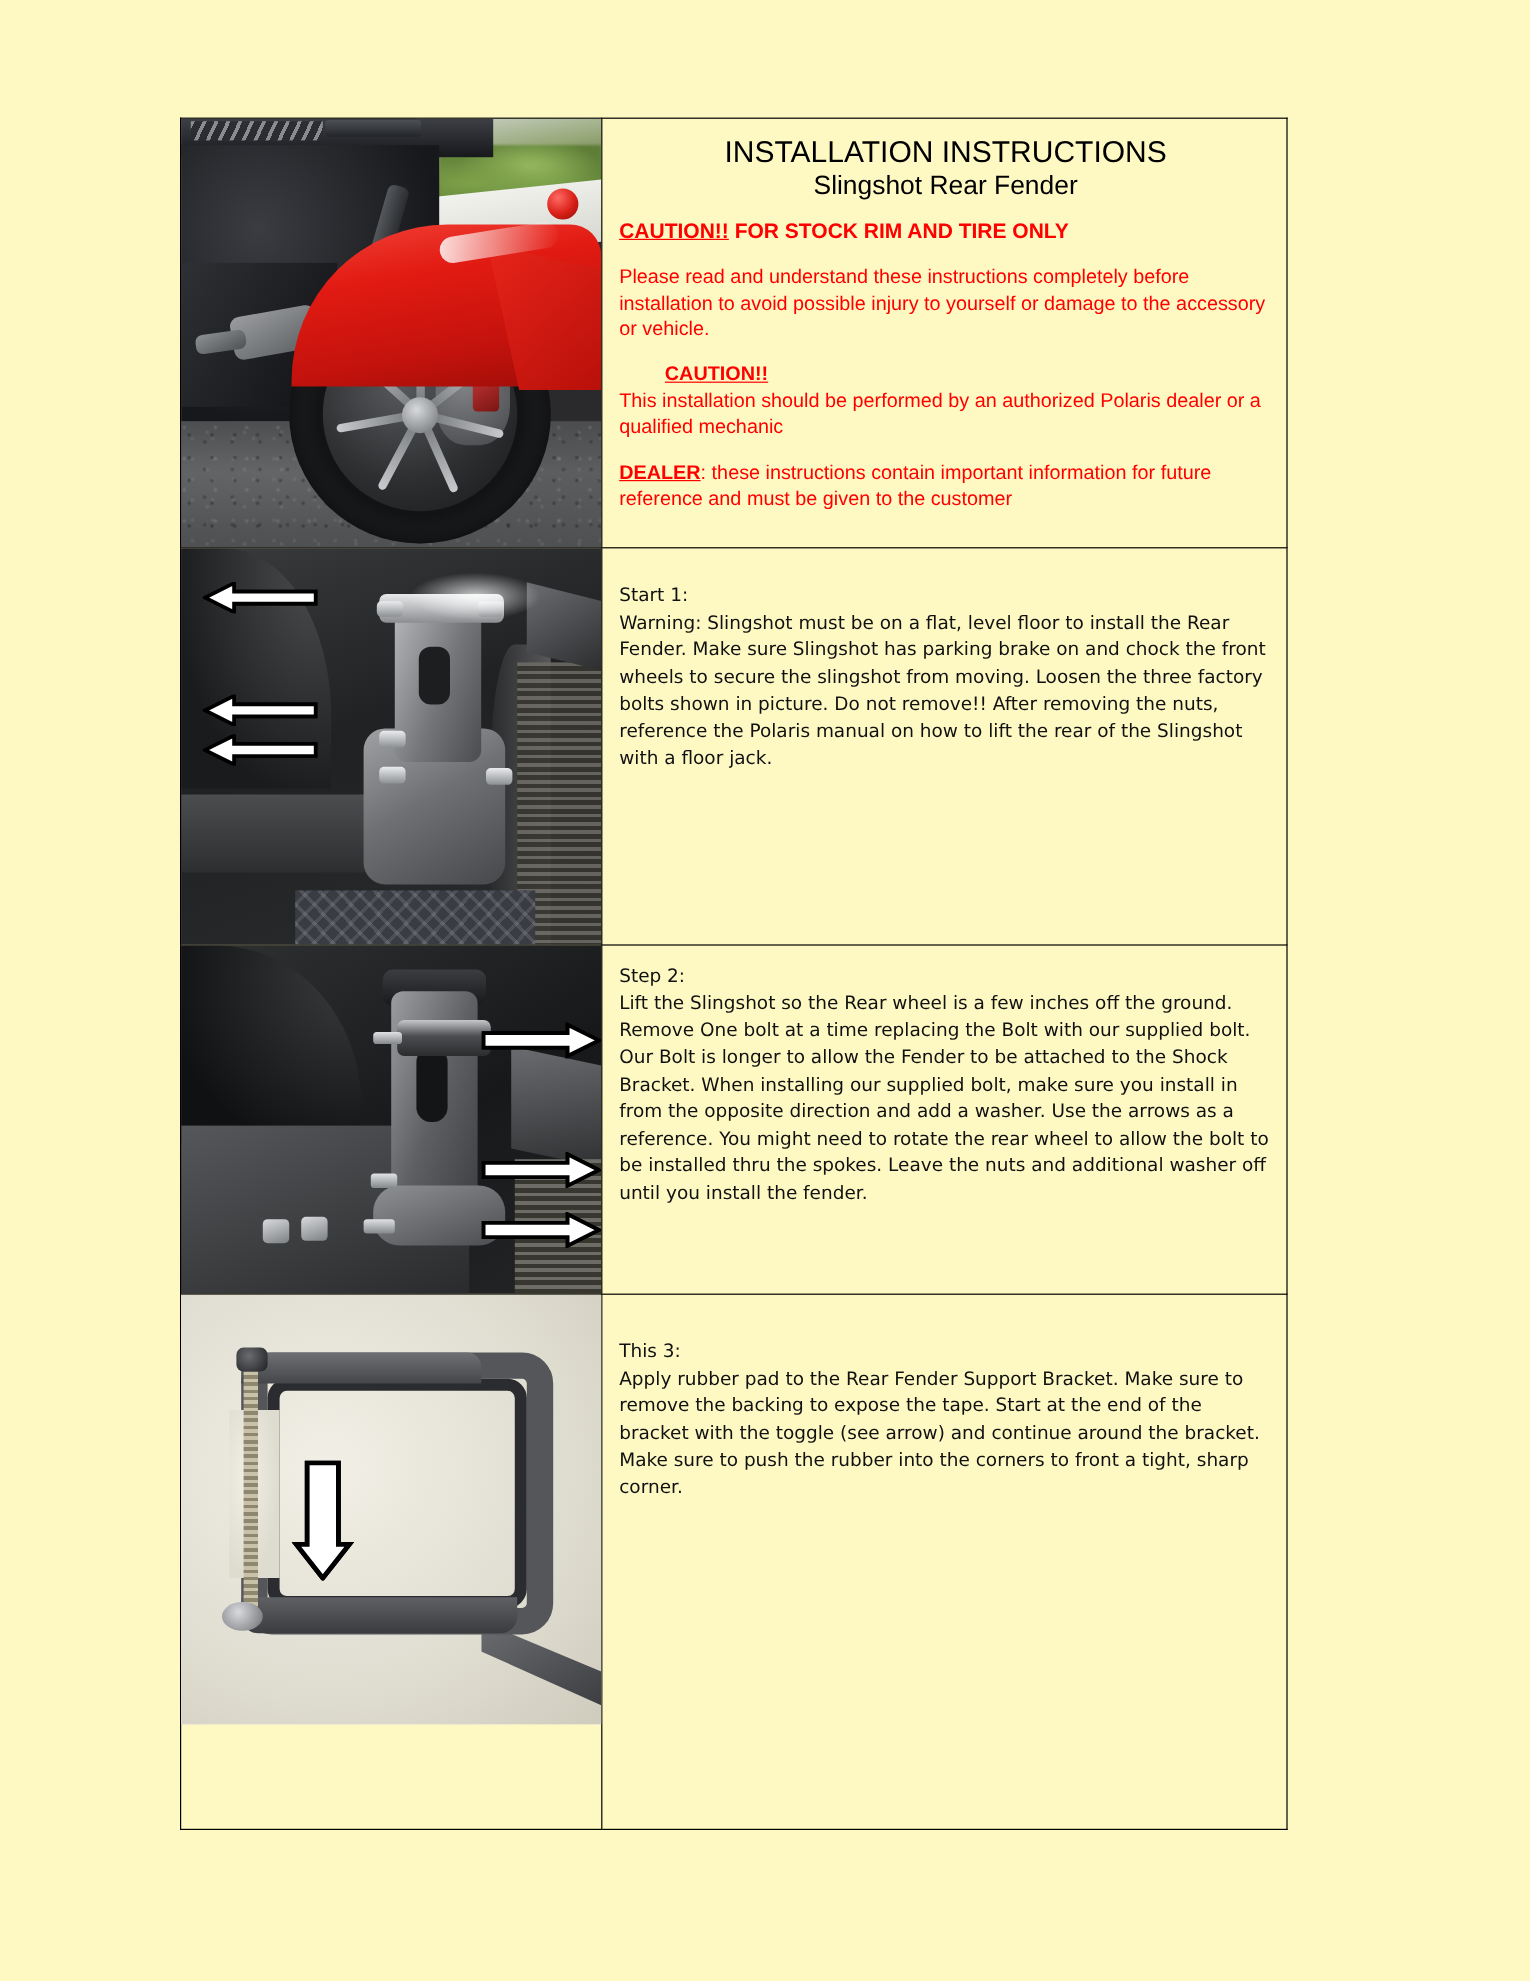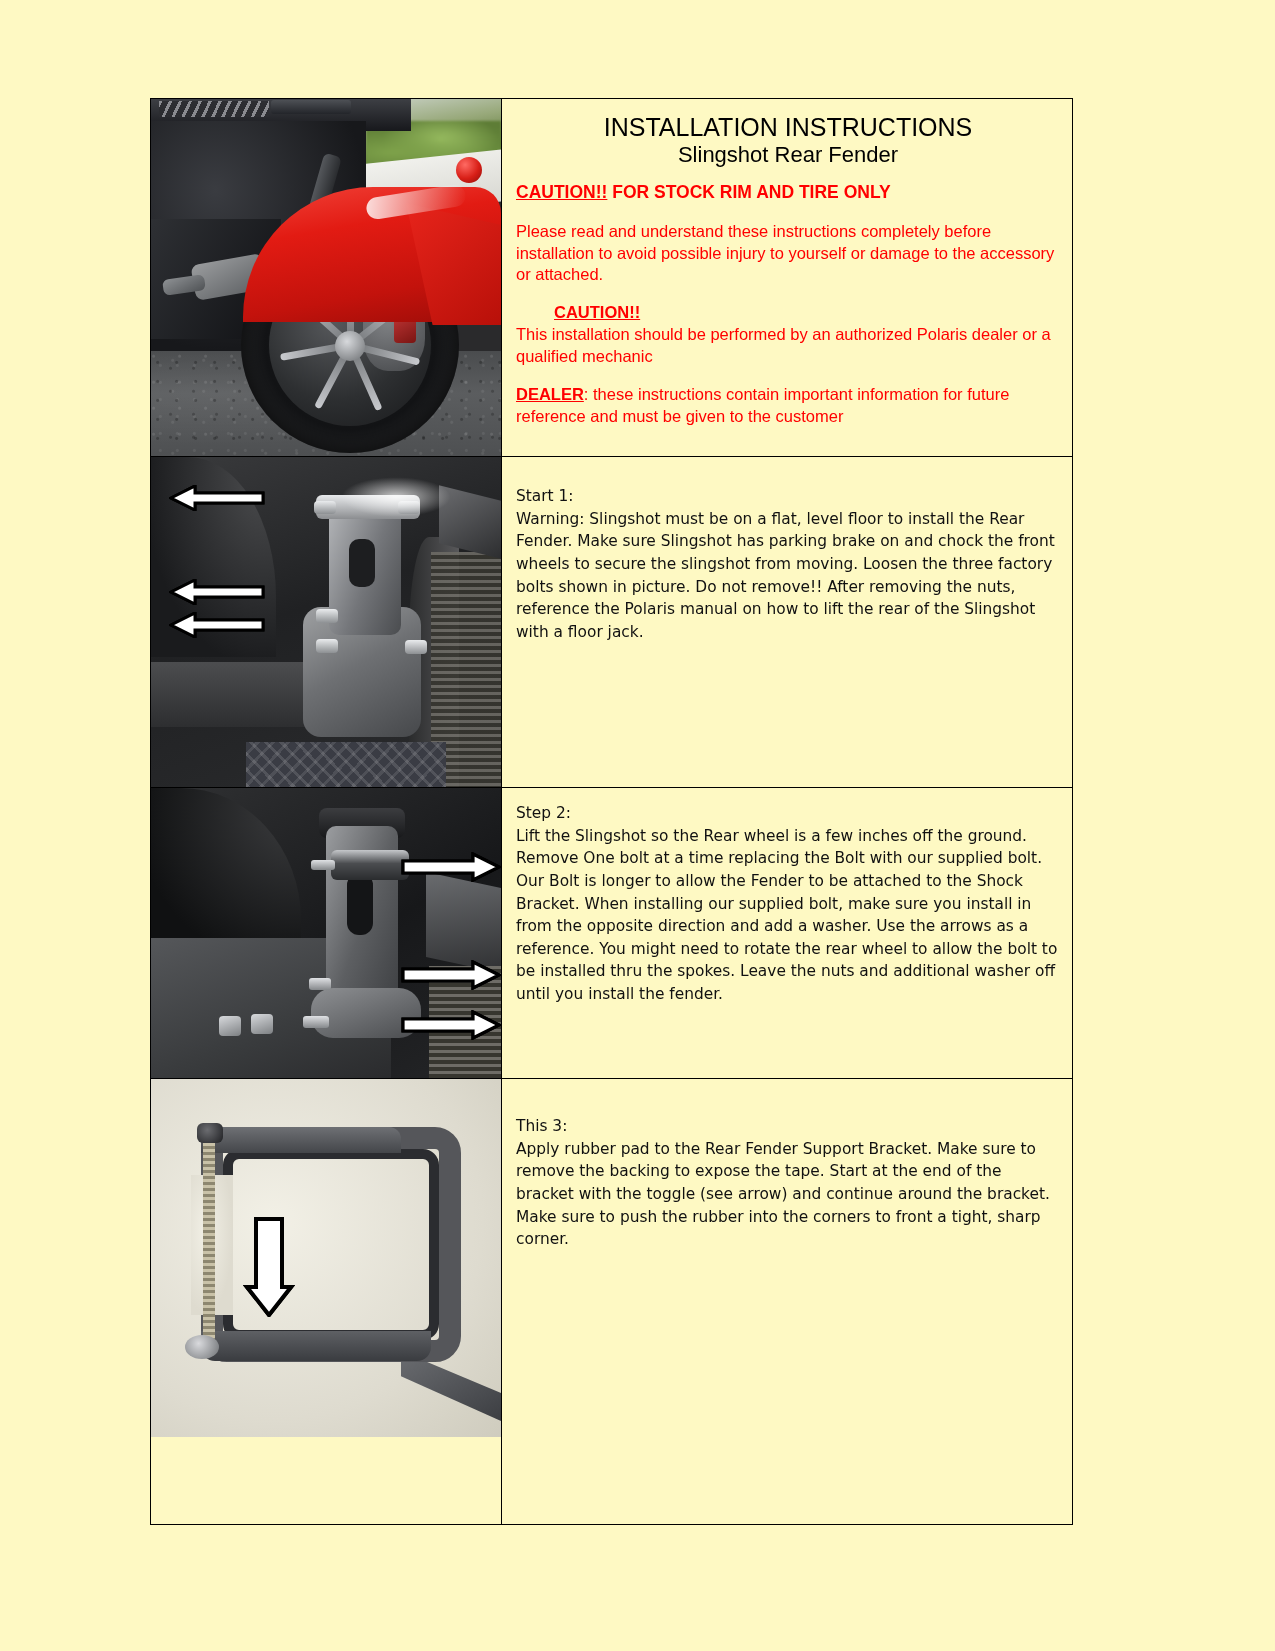--- a/index.html
+++ b/index.html
@@ -457,21 +457,21 @@
       <td class="col-txt txt-cell">
         <div class="txt-pad">
           <div class="title-block">
             <div class="title-main">INSTALLATION INSTRUCTIONS</div>
             <div class="title-sub">Slingshot Rear Fender</div>
           </div>
 
           <div class="warn-wrap">
             <div class="warn-head"><span class="u">CAUTION!!</span><span> FOR STOCK RIM AND TIRE ONLY</span></div>
 
-            <p class="warn-para">Please read and understand these instructions completely before installation to avoid possible injury to yourself or damage to the accessory or attached.</p>
+            <p class="warn-para">Please read and understand these instructions completely before installation to avoid possible injury to yourself or damage to the accessory or vehicle.</p>
 
             <p class="warn-para"><span class="warn-label">CAUTION!!</span><br><span>This installation should be performed by an authorized Polaris dealer or a qualified mechanic</span></p>
 
             <p class="warn-para" style="margin-bottom:0"><span class="warn-label-inline">DEALER</span><span>: these instructions contain important information for future reference and must be given to the customer</span></p>
           </div>
         </div>
       </td>
     </tr>
 
     <tr>

